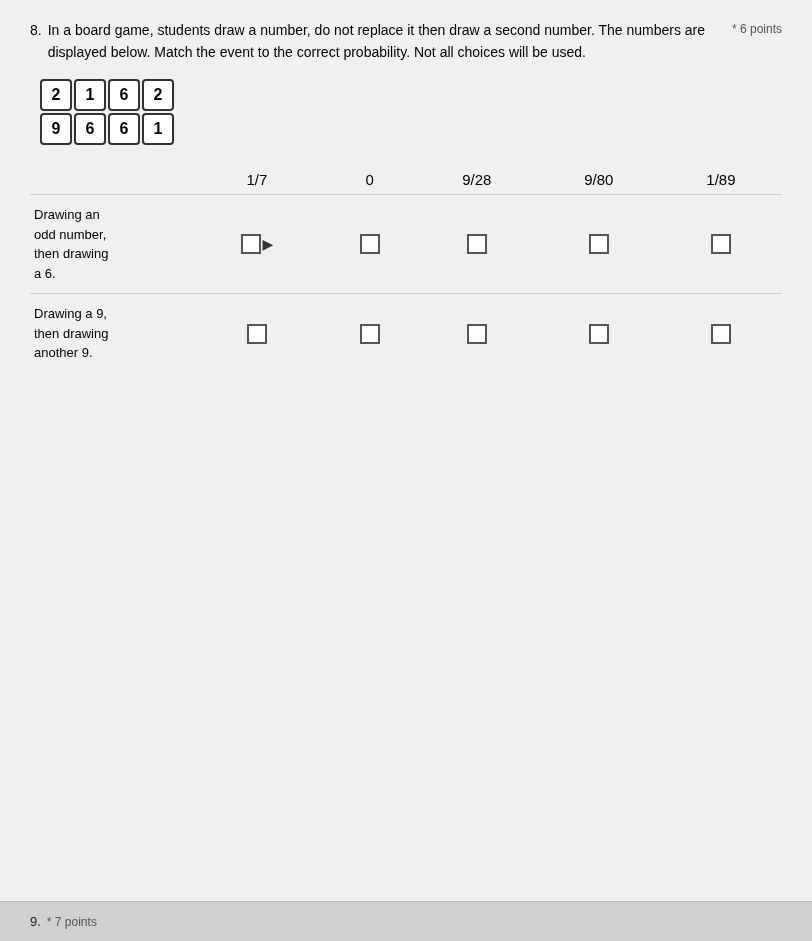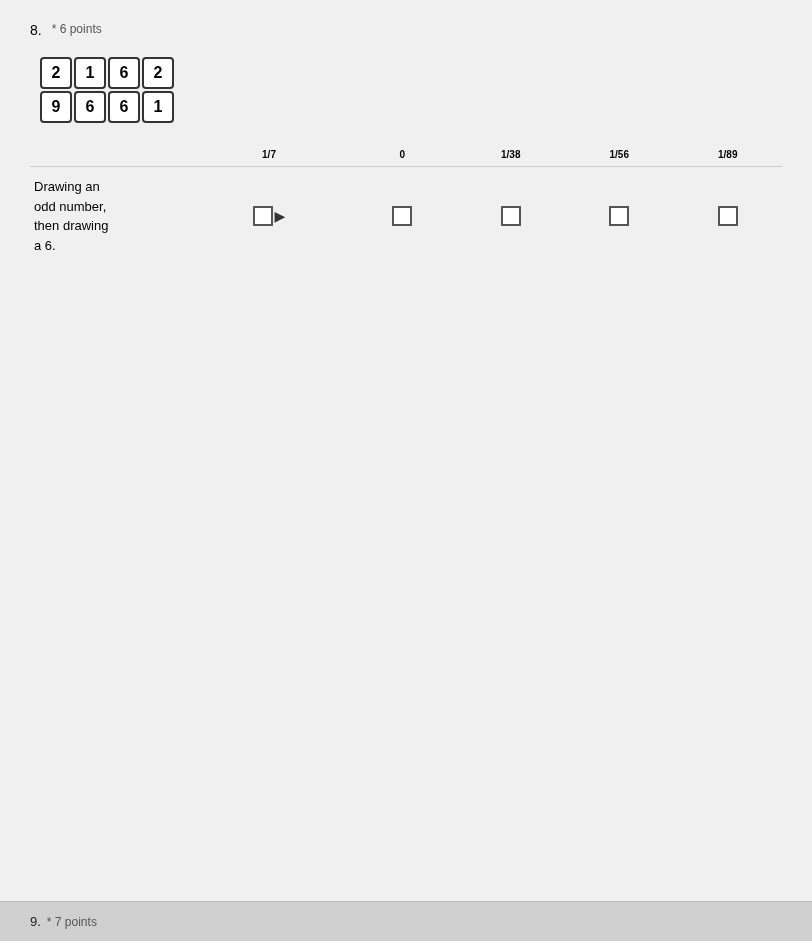--- a/index.html
+++ b/index.html
@@ -64,22 +64,22 @@
       font-size: 16px;
       font-weight: bold;
       background: white;
     }
     .matrix-table {
       width: 100%;
       border-collapse: collapse;
       margin-bottom: 20px;
     }
     .matrix-table th {
-      font-size: 10px;
-      font-weight: bold;
+      font-size: 15px;
+      font-weight: normal;
       text-align: center;
       padding: 6px 4px;
       vertical-align: bottom;
     }
     .matrix-table th:first-child {
       width: 160px;
       text-align: left;
     }
     .matrix-table td {
       text-align: center;
@@ -139,20 +139,25 @@
       text-align: right;
     }
   </style>
 </head>
 <body>
 
 <div class="page">
 
   <div class="question-header">
     <span class="question-number">8.</span>
+    <span class="question-text">
+      In a board game, students draw a number, do not replace it then draw a
+      second number. The numbers are displayed below. Match the event to the
+      correct probability. Not all choices will be used.
+    </span>
     <span class="points-badge">* 6 points</span>
   </div>
 
   <div class="number-tiles">
     <div class="tile-row">
       <div class="tile">2</div>
       <div class="tile">1</div>
       <div class="tile">6</div>
       <div class="tile">2</div>
     </div>
@@ -163,22 +168,22 @@
       <div class="tile">1</div>
     </div>
   </div>
 
   <table class="matrix-table">
     <thead>
       <tr>
         <th></th>
         <th>1/7</th>
         <th>0</th>
-        <th>1/38</th>
-        <th>1/56</th>
+        <th>9/28</th>
+        <th>9/80</th>
         <th>1/89</th>
       </tr>
     </thead>
     <tbody>
 
       <tr class="row-divider">
         <td>Drawing an<br>odd number,<br>then drawing<br>a 6.</td>
         <td>
           <div class="checkbox-cell">
             <div class="custom-checkbox"></div>
@@ -201,20 +206,48 @@
           </div>
         </td>
         <td>
           <div class="checkbox-cell">
             <div class="custom-checkbox"></div>
           </div>
         </td>
       </tr>
 
 
+      <tr class="row-divider">
+        <td>Drawing a 9,<br>then drawing<br>another 9.</td>
+        <td>
+          <div class="checkbox-cell">
+            <div class="custom-checkbox"></div>
+          </div>
+        </td>
+        <td>
+          <div class="checkbox-cell">
+            <div class="custom-checkbox"></div>
+          </div>
+        </td>
+        <td>
+          <div class="checkbox-cell">
+            <div class="custom-checkbox"></div>
+          </div>
+        </td>
+        <td>
+          <div class="checkbox-cell">
+            <div class="custom-checkbox"></div>
+          </div>
+        </td>
+        <td>
+          <div class="checkbox-cell">
+            <div class="custom-checkbox"></div>
+          </div>
+        </td>
+      </tr>
 
     </tbody>
   </table>
 
   <div class="bottom-bar">
     <span>9.</span>
     <span class="bottom-points">* 7 points</span>
   </div>
 
 </div>

